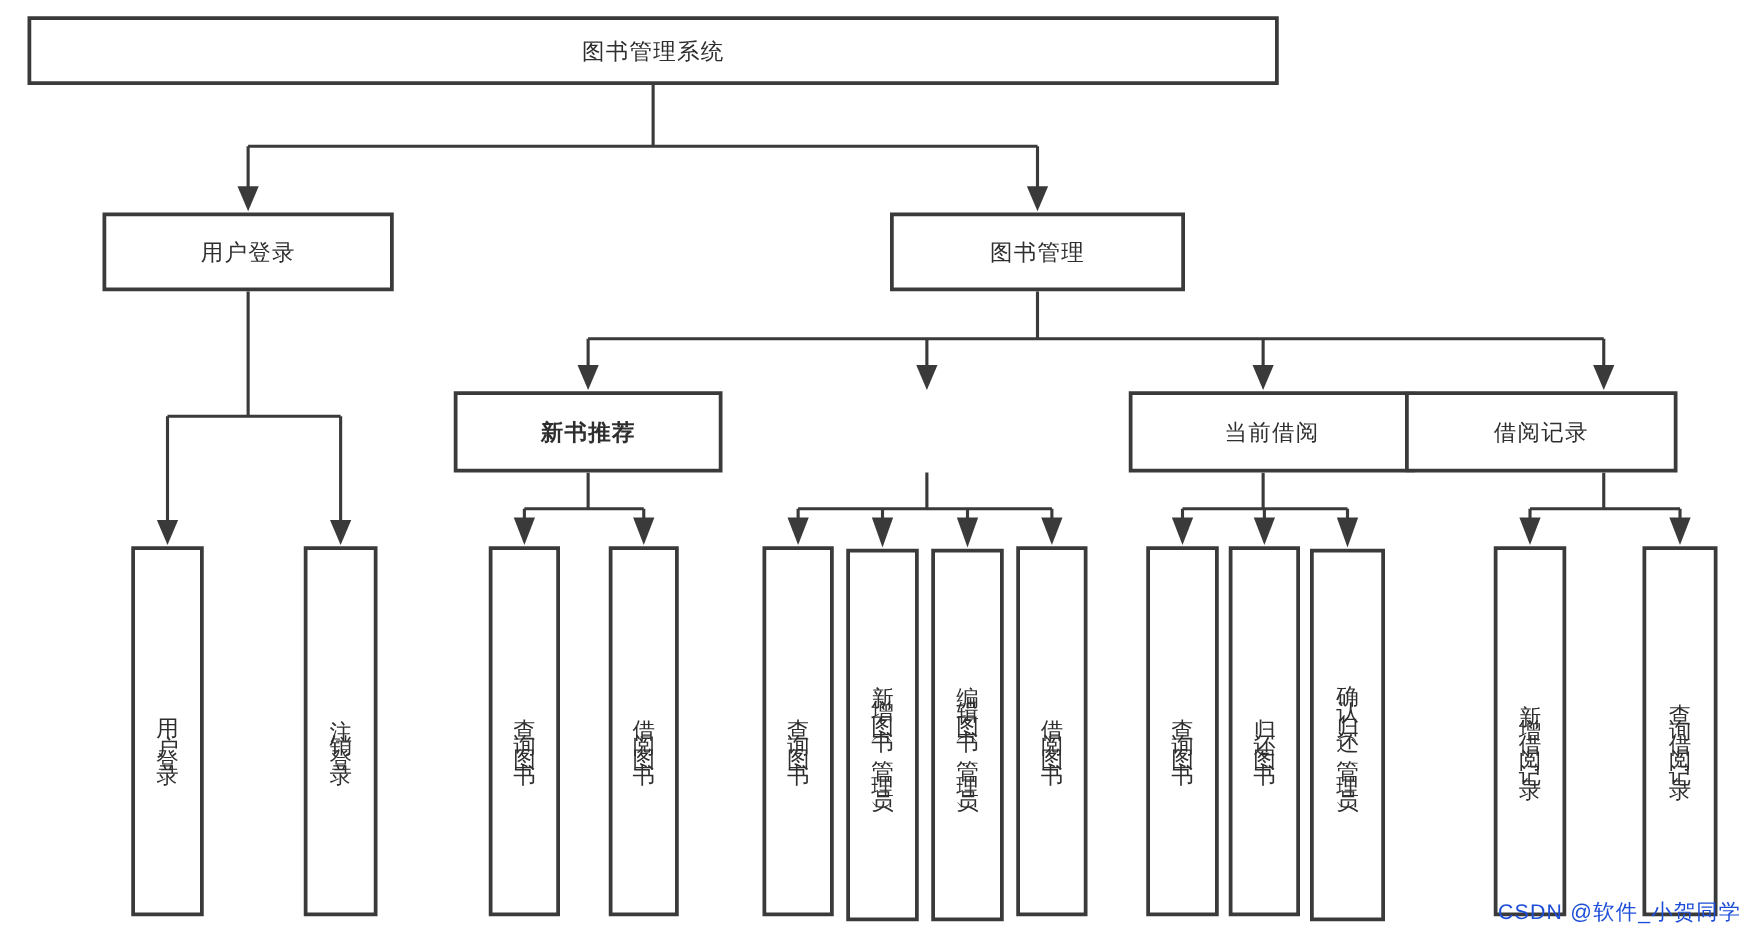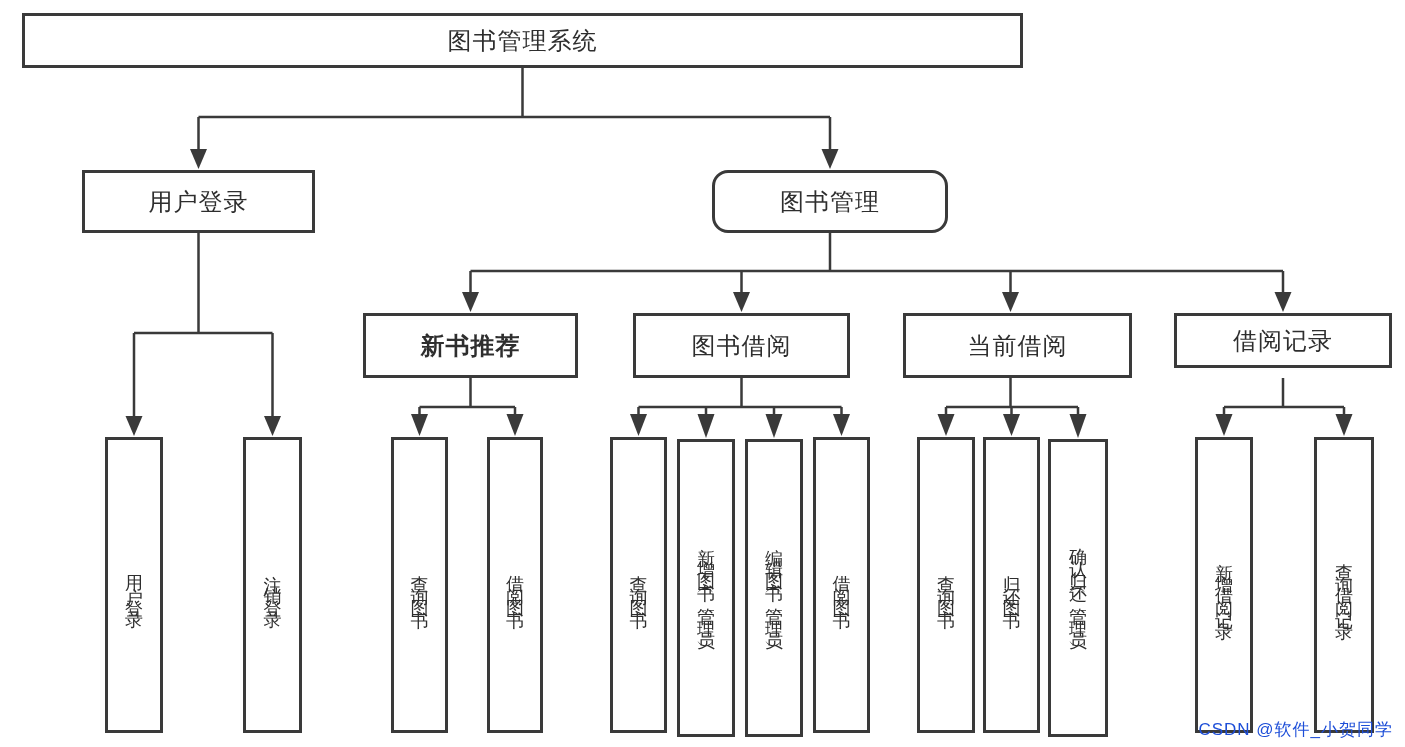--- a/index.html
+++ b/index.html
@@ -24,21 +24,21 @@
   }
   .node {
     position: absolute;
     box-sizing: border-box;
     border: 3px solid #3a3a3a;
     background: #ffffff;
     display: flex;
     align-items: center;
     justify-content: center;
     color: #2e2e2e;
-    font-size: 24px;
+    font-size: 18px;
     letter-spacing: 1px;
     white-space: nowrap;
   }
   .vnode {
     position: absolute;
     box-sizing: border-box;
     border: 3px solid #3a3a3a;
     background: #ffffff;
     display: flex;
     align-items: center;
@@ -121,34 +121,31 @@
     </g>
   </svg>
 
   <div class="node" style="left:22px; top:13px; width:1001px; height:55px;">
     <span>图书管理系统</span>
   </div>
 
   <div class="node" style="left:82px; top:170px; width:233px; height:63px;">
     <span>用户登录</span>
   </div>
-  <div class="node" style="left:712px; top:170px; width:236px; height:63px;border-radius:16px;">
+  <div class="node" style="left:712px; top:170px; width:236px; height:63px;">
     <span>图书管理</span>
   </div>
 
   <div class="node" style="left:363px; top:313px; width:215px; height:65px;font-weight:bold;">
     <span>新书推荐</span>
   </div>
-  <div class="node" style="left:633px; top:313px; width:217px; height:65px;">
-    <span>图书借阅</span>
-  </div>
   <div class="node" style="left:903px; top:313px; width:229px; height:65px;">
     <span>当前借阅</span>
   </div>
-  <div class="node" style="left:1174px; top:313px; width:218px; height:55px;">
+  <div class="node" style="left:1124px; top:313px; width:218px; height:65px;">
     <span>借阅记录</span>
   </div>
 
   <div class="vnode" style="left:105px; top:437px; width:58px; height:296px;">
     <span class="vtext">用户登录</span>
   </div>
   <div class="vnode" style="left:243px; top:437px; width:59px; height:296px;">
     <span class="vtext">注销登录</span>
   </div>
 

